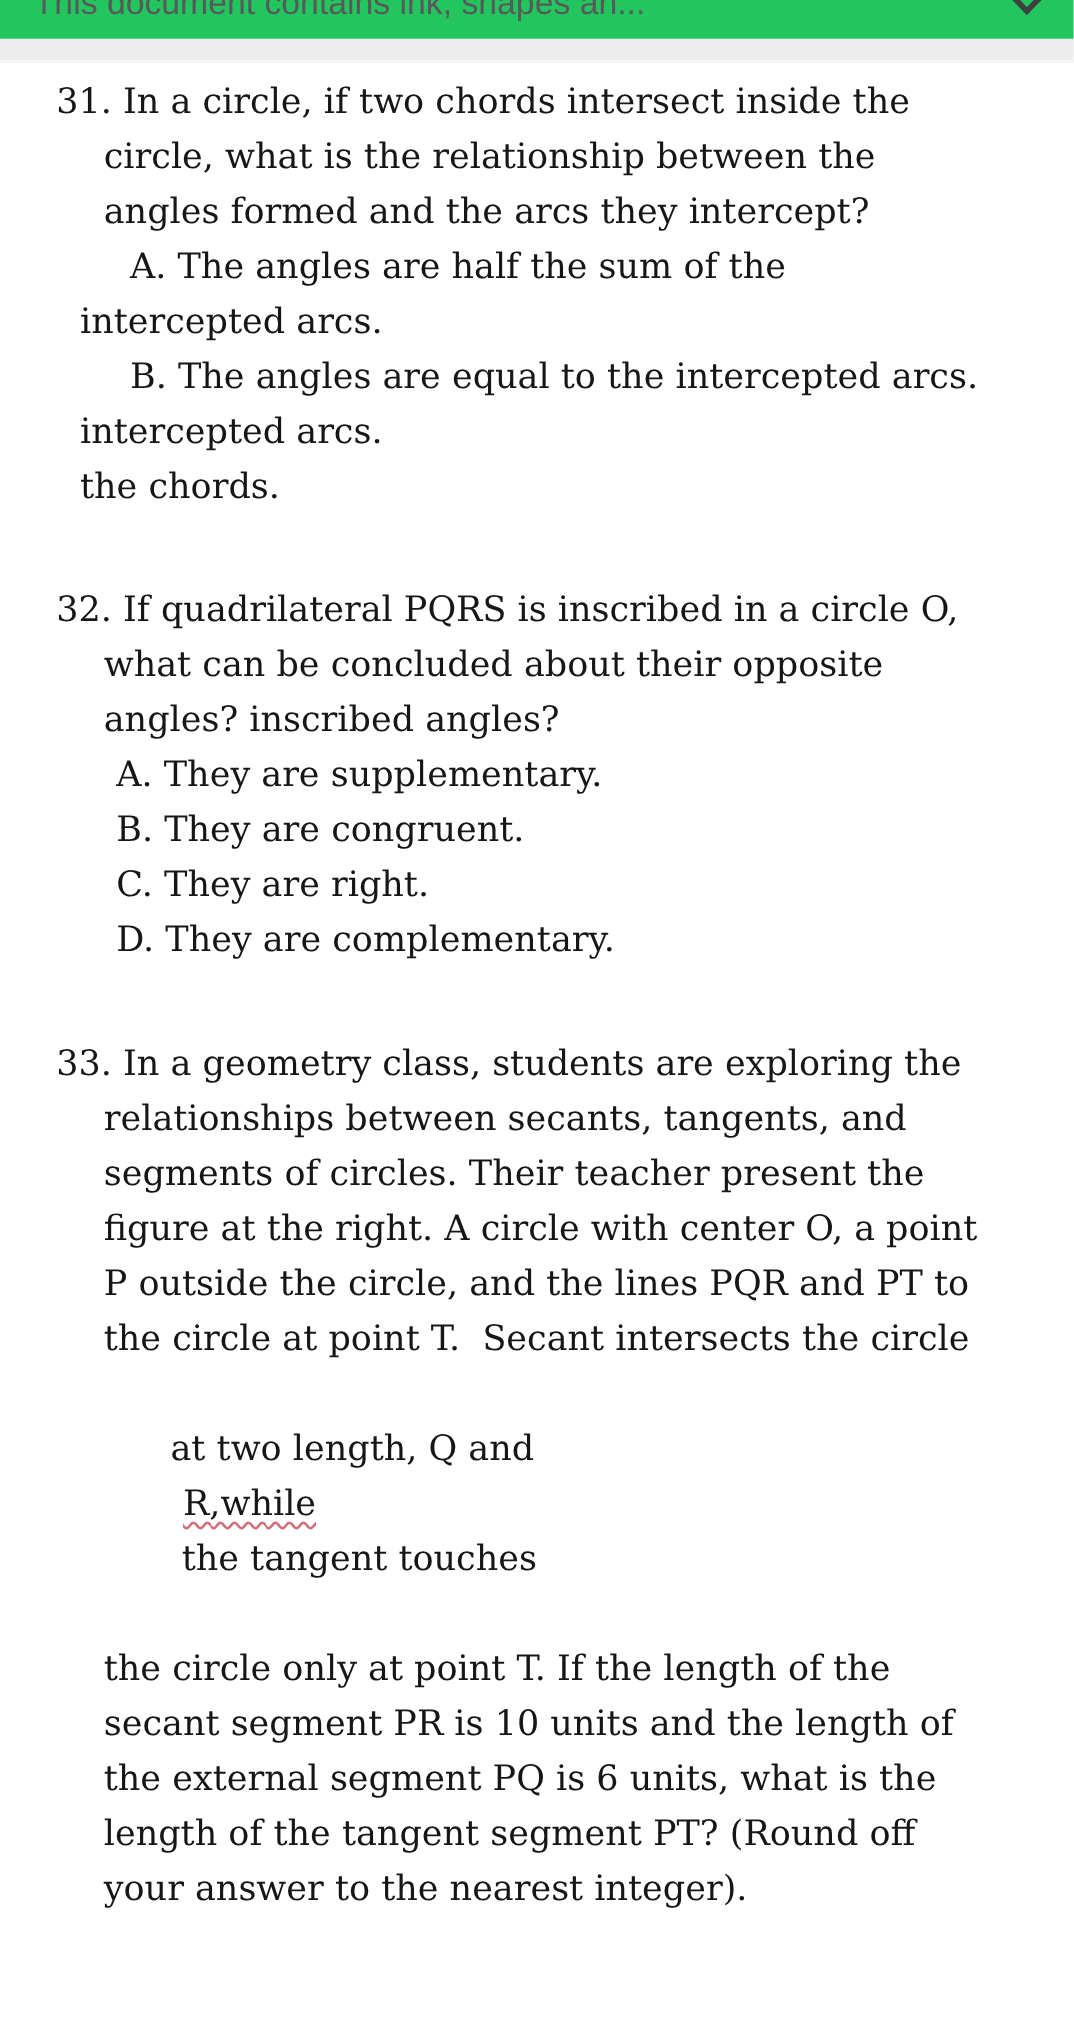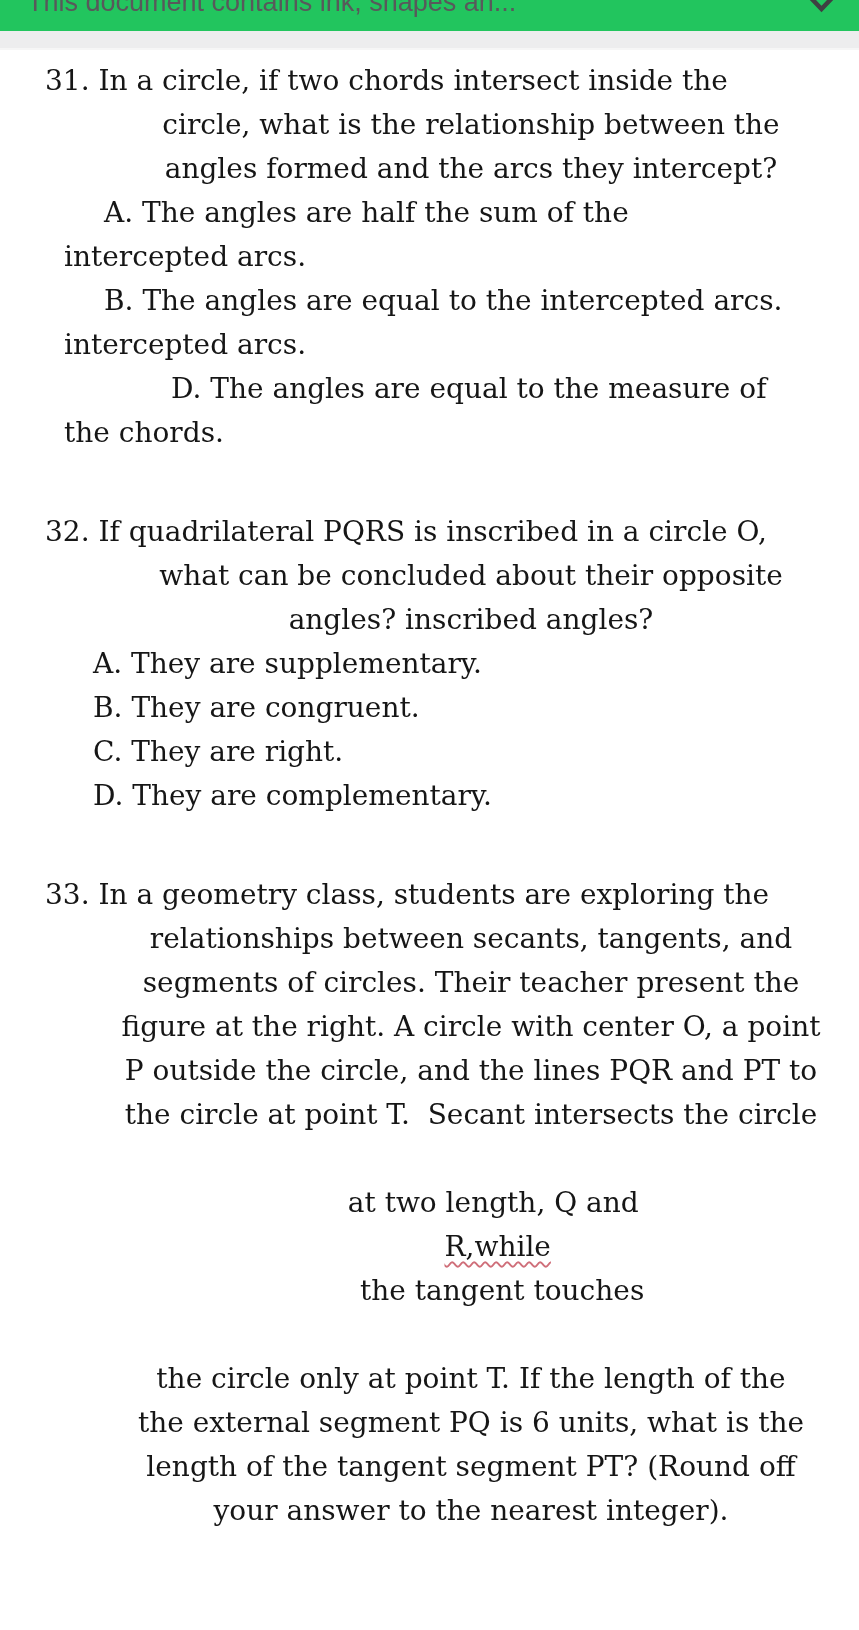--- a/index.html
+++ b/index.html
@@ -47,35 +47,36 @@
   .doc {
     padding-top: 9px;
     color: #161616;
   }
   .ln {
     font-size: 28px;
     line-height: 44px;
     white-space: pre;
   }
   .pl-num   { padding-left: 45px;  }  
-  .pl-wrap  { padding-left: 83px; text-align: center;  }  
+  .pl-wrap  { padding-left: 83px;  }  
   .pl-opt31 { padding-left: 104px; }  
   .pl-hang  { padding-left: 49px; margin-left: 15px;  }  
   .pl-optD  { padding-left: 171px; }  
   .pl-opt   { padding-left: 93px;  }  
 
   .qgap { height: 55px; }
   .agap { height: 46px; }
 
   .sq {
     text-decoration-line: underline;
     text-decoration-style: wavy;
     text-decoration-color: #cf6e79;
     text-decoration-thickness: 2px;
     text-underline-offset: 5px;
+    margin-left: 10px;
   }
 </style>
 </head>
 <body>
 
 <div class="banner">
   <span class="banner-text">This document contains ink, shapes an...</span>
   <span class="banner-chevron">
     <svg width="27" height="17" viewBox="0 0 27 17">
       <path d="M3 1 L13.5 12 L24 1" stroke="#3f4042" stroke-width="4.5" fill="none"></path>
@@ -87,21 +88,20 @@
 <div class="doc">
 
   <div>
     <div class="ln pl-num">31. In a circle, if two chords intersect inside the</div>
     <div class="ln pl-wrap">circle, what is the relationship between the</div>
     <div class="ln pl-wrap">angles formed and the arcs they intercept?</div>
     <div class="ln pl-opt31">A. The angles are half the sum of the</div>
     <div class="ln pl-hang">intercepted arcs.</div>
     <div class="ln pl-opt31">B. The angles are equal to the intercepted arcs.</div>
     <div class="ln pl-hang">intercepted arcs.</div>
-    <div class="ln pl-optD">D. The angles are equal to the measure of</div>
     <div class="ln pl-hang">the chords.</div>
   </div>
 
   <div class="qgap"></div>
 
   <div>
     <div class="ln pl-num">32. If quadrilateral PQRS is inscribed in a circle O,</div>
     <div class="ln pl-wrap">what can be concluded about their opposite</div>
     <div class="ln pl-wrap">angles? inscribed angles?</div>
     <div class="ln pl-opt">A. They are supplementary.</div>
@@ -118,20 +118,21 @@
     <div class="ln pl-wrap">segments of circles. Their teacher present the</div>
     <div class="ln pl-wrap">figure at the right. A circle with center O, a point</div>
     <div class="ln pl-wrap">P outside the circle, and the lines PQR and PT to</div>
     <div class="ln pl-wrap">the circle at point T.  Secant intersects the circle</div>
     <div class="ln pl-wrap">
       <span>at two length, Q and </span>
       <span class="sq">R,while</span>
       <span> the tangent touches</span>
     </div>
     <div class="ln pl-wrap">the circle only at point T. If the length of the</div>
+    <div class="ln pl-wrap">secant segment PR is 10 units and the length of</div>
     <div class="ln pl-wrap">the external segment PQ is 6 units, what is the</div>
     <div class="ln pl-wrap">length of the tangent segment PT? (Round off</div>
     <div class="ln pl-wrap">your answer to the nearest integer).</div>
   </div>
 
   <div class="agap"></div>
 
 </div>
 
 </body></html>

